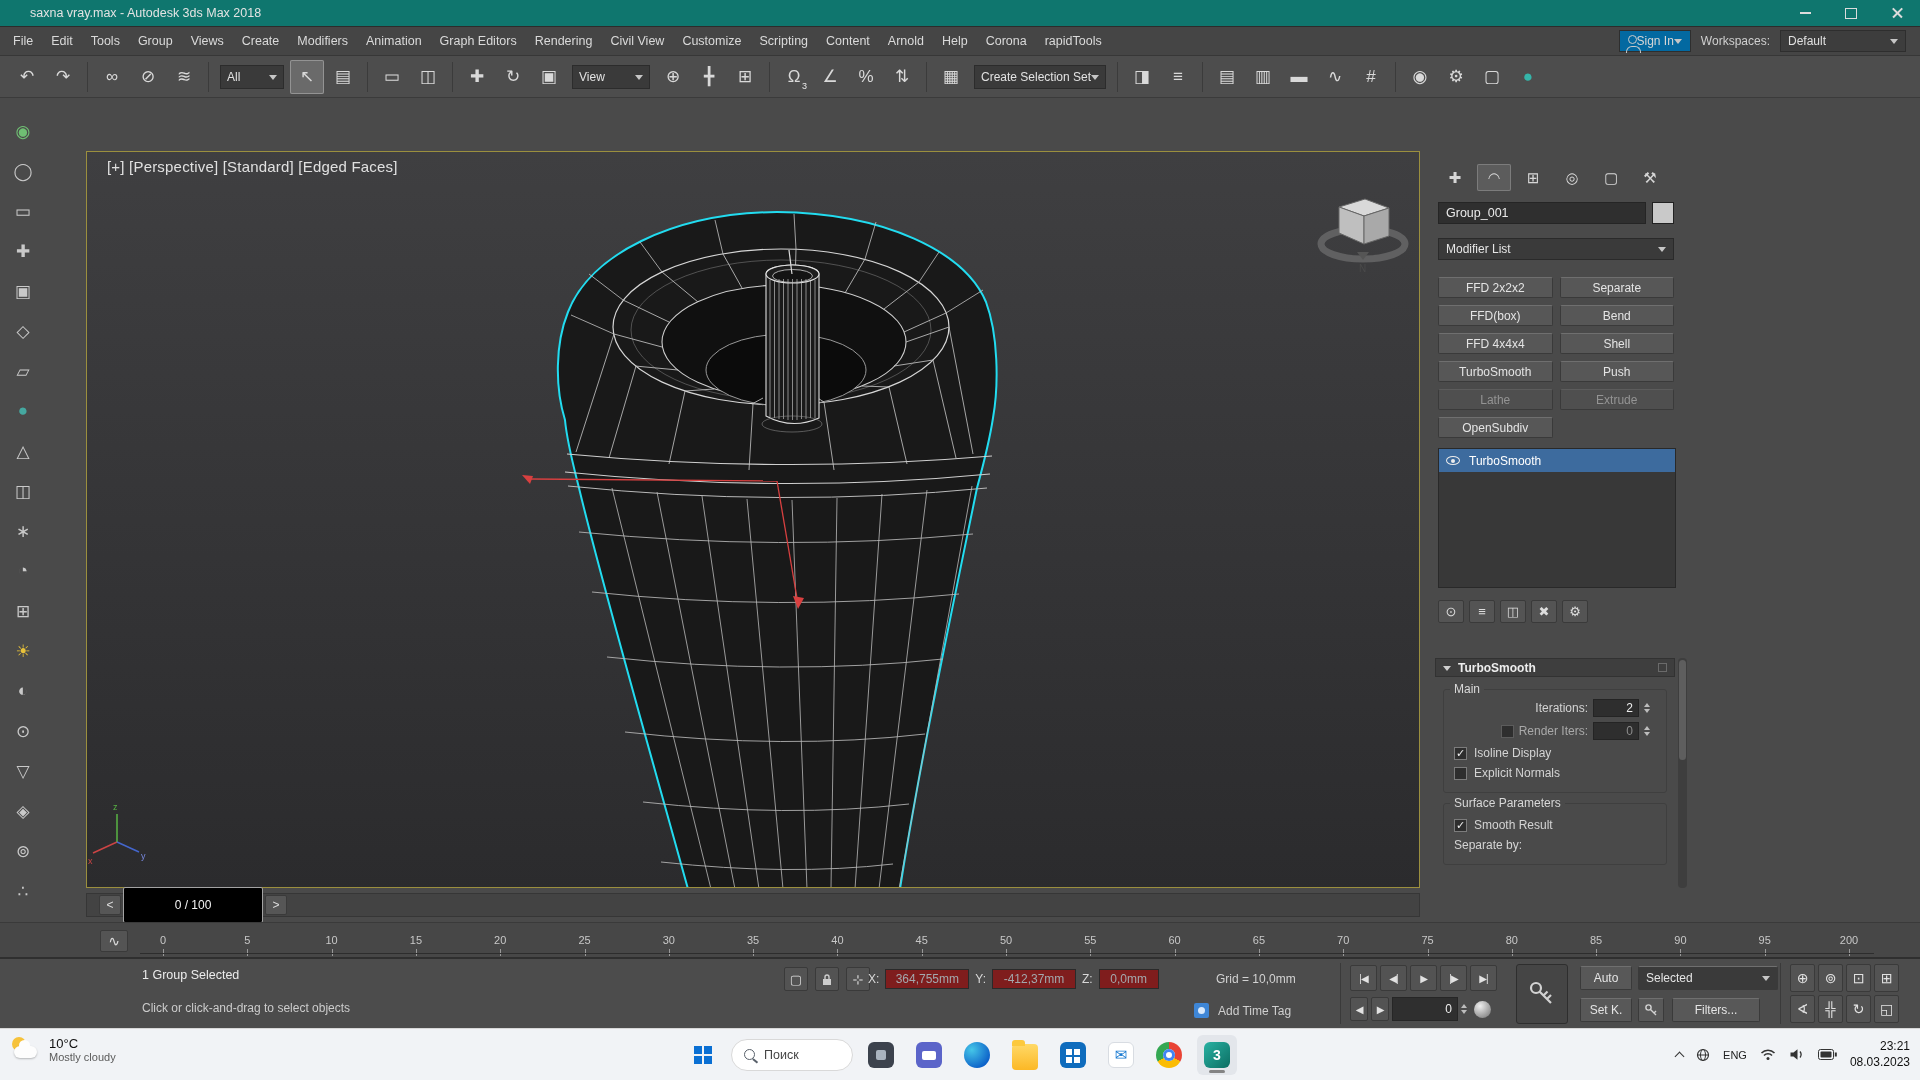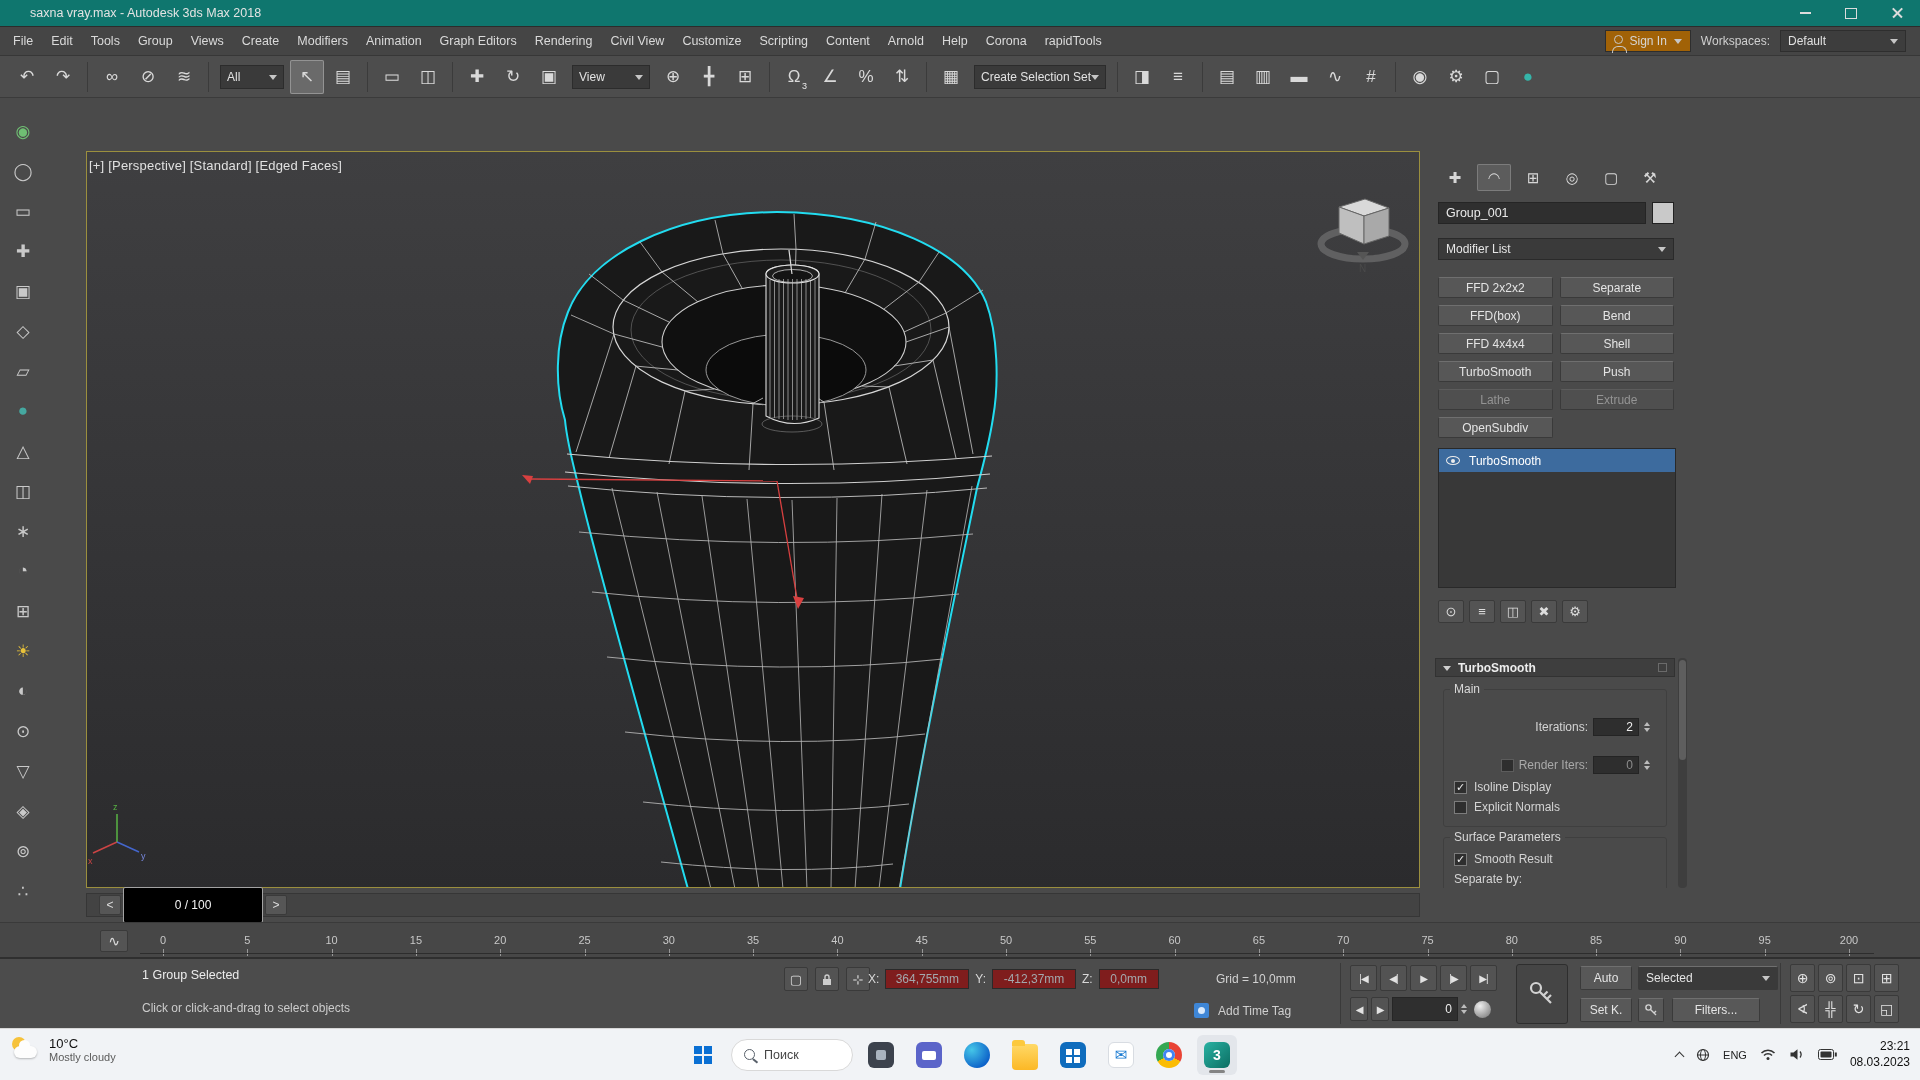--- a/index.html
+++ b/index.html
@@ -18,21 +18,21 @@
   .wb-close::before,.wb-close::after{content:"";position:absolute;width:13px;height:1.6px;background:#dcdcdc}
   .wb-close::before{transform:rotate(45deg)}
   .wb-close::after{transform:rotate(-45deg)}
 
   
   .menubar{position:absolute;top:27px;left:0;right:0;height:29px;background:#454545;
     display:flex;align-items:center;border-bottom:1px solid #373737;padding-left:4px}
   #menu-items{display:flex;height:100%}
   .menu-item{padding:0 9px;font-size:12.5px;color:#dadada;display:flex;align-items:center}
   .menubar-right{margin-left:auto;display:flex;align-items:center;gap:10px;padding-right:14px}
-  .signin{display:flex;align-items:center;background:#a16207;border:1px solid #2e2e2e;height:22px;padding:0 8px;gap:7px;color:#d6d6d6}
+  .signin{display:flex;align-items:center;background:#0369a1;border:1px solid #2e2e2e;height:22px;padding:0 8px;color:#d6d6d6}
   .person{width:9px;height:9px;border:1.5px solid #c9c9c9;border-radius:50%;position:relative;top:-2px}
   .person::after{content:"";position:absolute;left:-3px;top:10px;width:13px;height:6px;border:1.5px solid #c9c9c9;border-bottom:none;border-radius:6px 6px 0 0}
   .caret{width:0;height:0;border:4px solid transparent;border-top:5px solid #c6c6c6;margin-top:5px}
   .ws-label{color:#cfcfcf}
   .ws-combo{display:flex;align-items:center;justify-content:space-between;background:#3d3d3d;border:1px solid #2e2e2e;height:22px;width:126px;padding:0 7px;color:#e0e0e0}
 
   
   .toolbar{position:absolute;top:56px;left:0;right:0;height:42px;background:#4d4d4d;
     display:flex;align-items:center;padding:0 10px;gap:2px;border-bottom:1px solid #3b3b3b}
   .tb-icon{width:34px;height:34px;display:flex;align-items:center;justify-content:center;border-radius:2px;position:relative;flex:none}
@@ -51,21 +51,21 @@
   .ribbon-more{display:flex;align-items:center;gap:4px;margin-left:14px}
   .ribbon-circle{width:13px;height:13px;border:1.5px solid #b9b9b9;border-radius:50%}
 
   
   .left-toolbar{position:absolute;left:2px;top:114px;width:42px;display:flex;flex-direction:column;gap:6px;align-items:center}
   .lt-icon{width:36px;height:34px;display:flex;align-items:center;justify-content:center;color:#c9c9c9;font-size:17px}
 
   
   .viewport{position:absolute;left:86px;top:151px;width:1334px;height:737px;border:1px solid #9b8f3e;background:#333;overflow:hidden}
   .viewport svg{position:absolute;inset:0;display:block}
-  .vp-label{position:absolute;left:2px;top:6px;font-size:13px;color:#e0e0e0;letter-spacing:.2px}
+  .vp-label{position:absolute;left:20px;top:6px;font-size:15px;color:#e0e0e0;letter-spacing:.2px}
 
   
   .cmd-panel{position:absolute;left:1430px;top:130px;width:258px;height:758px;background:#4a4a4a}
   .cp-tabs{position:absolute;left:8px;top:34px;display:flex;gap:5px}
   .cp-tab{width:34px;height:27px;display:flex;align-items:center;justify-content:center;font-size:15px;color:#d6d6d6;border-radius:2px}
   .cp-tab.active{background:#5c5c5c;box-shadow:inset 0 0 0 1px #7c7c7c}
   .cp-name-row{position:absolute;left:8px;top:72px;display:flex;gap:6px;align-items:center}
   .cp-name-field{width:208px;height:22px;background:#2f2f2f;border:1px solid #252525;color:#eaeaea;
     display:flex;align-items:center;padding:0 7px;font-size:12.5px}
   .cp-swatch{width:22px;height:22px;background:#c9c9c9;border:1px solid #222}
@@ -83,21 +83,21 @@
   .eye::after{content:"";position:absolute;left:50%;top:50%;width:4px;height:4px;margin:-2px 0 0 -2px;background:#ececec;border-radius:50%}
   .cp-stack-tools{position:absolute;left:8px;top:468px;width:238px;height:26px;display:flex;gap:5px;align-items:center}
   .st-icon{width:26px;height:23px;background:#545454;border:1px solid #3a3a3a;display:flex;align-items:center;justify-content:center;color:#ddd;font-size:13px;border-radius:2px}
   .cp-rollout{position:absolute;left:5px;top:528px;width:240px;bottom:0;overflow:hidden}
   .ro-header{height:19px;background:#3e3e3e;border:1px solid #323232;display:flex;align-items:center;gap:7px;padding:0 7px;color:#ededed;font-weight:bold;font-size:12px}
   .ro-arrow{width:0;height:0;border:4px solid transparent;border-top:5px solid #cfcfcf;margin-top:5px}
   .ro-grip{margin-left:auto;width:9px;height:9px;border:1px solid #6a6a6a}
   .ro-body{position:relative;padding:2px 8px 0 8px;font-size:12px;color:#d4d4d4}
   .grp{border:1px solid #3f3f3f;border-radius:3px;margin-top:10px;padding:8px 6px 6px;position:relative}
   .grp-label{position:absolute;top:-8px;left:6px;background:#4a4a4a;padding:0 4px;color:#d8d8d8}
-  .fr{display:flex;align-items:center;justify-content:flex-end;gap:5px;margin:20px 10px 5px 0}
+  .fr{display:flex;align-items:center;justify-content:flex-end;gap:5px;margin:1px 10px 5px 0}
   .field{width:46px;height:18px;background:#2e2e2e;border:1px solid #242424;color:#eee;display:flex;align-items:center;justify-content:flex-end;padding:0 5px}
   .field.disabled{color:#8d8d8d}
   .spin{display:flex;flex-direction:column;gap:2px}
   .spin i{width:0;height:0;border:3.5px solid transparent;display:block}
   .spin .up{border-bottom:4.5px solid #bdbdbd}
   .spin .dn{border-top:4.5px solid #bdbdbd}
   .cbrow{display:flex;align-items:center;gap:7px;margin:6px 0 6px 4px}
   .cb{width:13px;height:13px;background:#2e2e2e;border:1px solid #7c7c7c;display:flex;align-items:center;justify-content:center;color:#f0f0f0;font-size:11px;flex:none}
   .cb.dis{border-color:#5c5c5c}
   .cp-scroll{position:absolute;right:1px;top:528px;width:9px;bottom:0;background:#3e3e3e;border-radius:4px}

